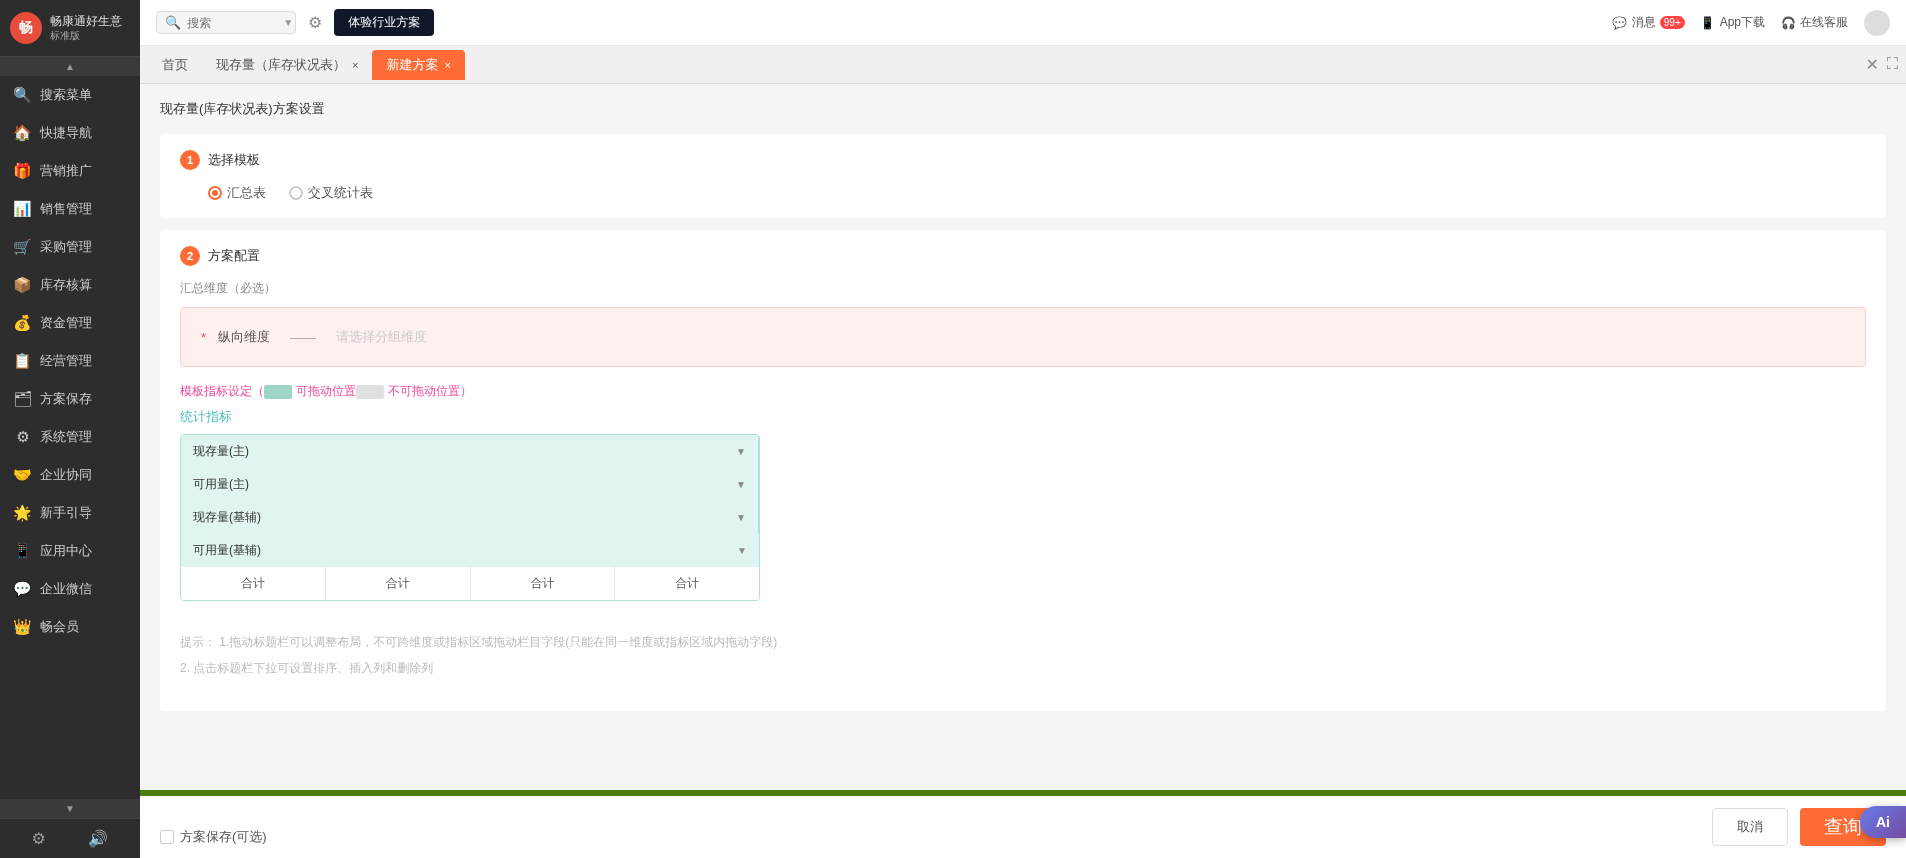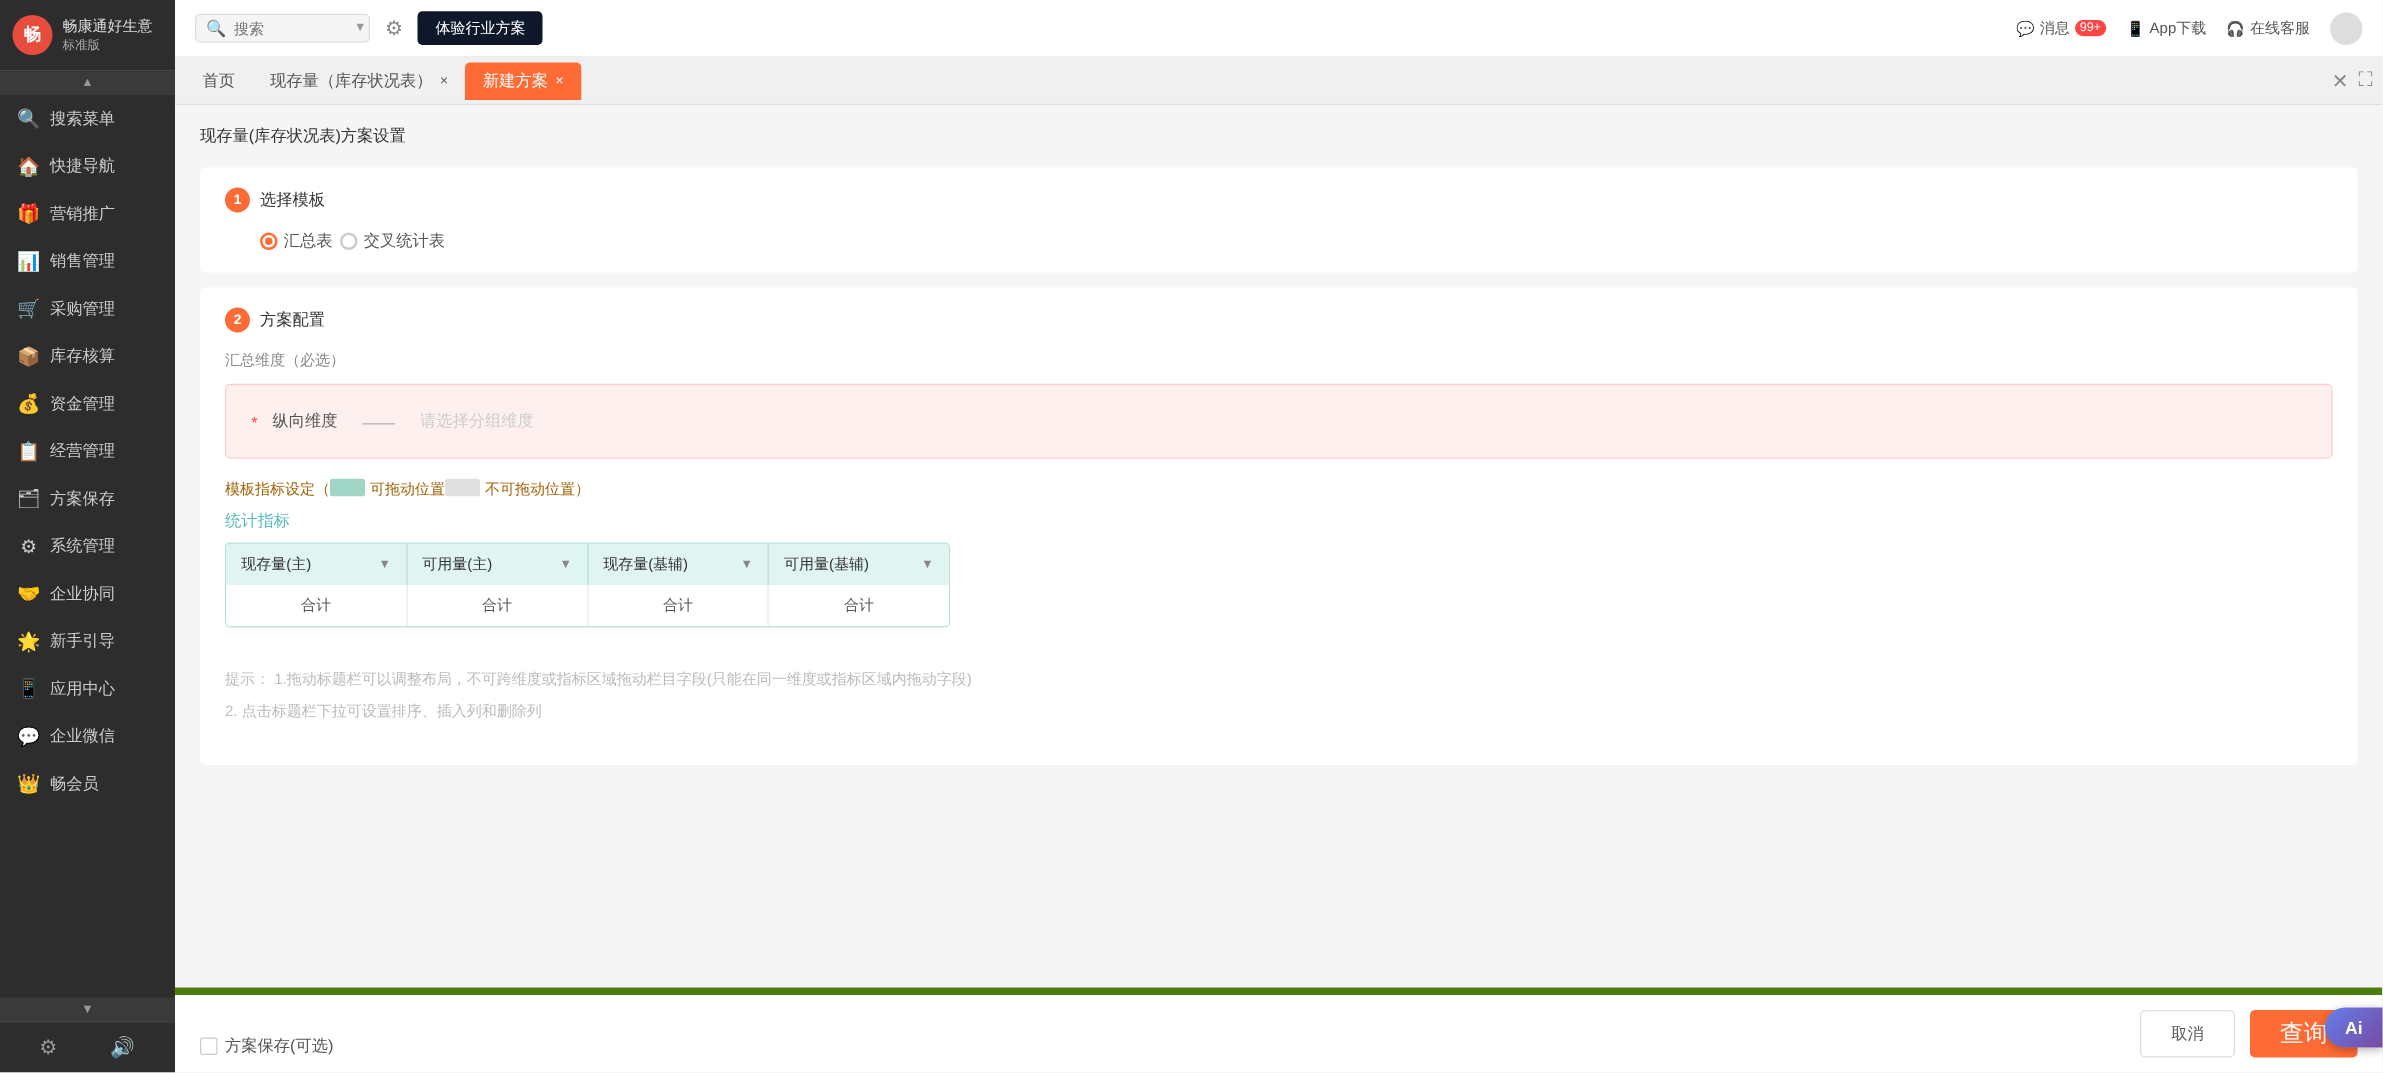--- a/index.html
+++ b/index.html
@@ -242,21 +242,21 @@
     .section-title {
       font-size: 13px;
       color: #333;
       font-weight: 400;
     }
 
     
     .template-options {
       display: flex;
       align-items: center;
-      gap: 6px;
+      gap: 23px;
       margin-left: 28px;
     }
     .radio-option {
       display: flex;
       align-items: center;
       gap: 5px;
       cursor: pointer;
       font-size: 13px;
       color: #555;
     }
@@ -305,23 +305,24 @@
       gap: 12px;
     }
     .required-star { color: #ff4444; }
     .dimension-label { color: #555; font-size: 13px; }
     .dimension-dash { color: #aaa; margin: 0 8px; }
     .dimension-placeholder { color: #ccc; font-size: 13px; }
 
     
     .indicators-label {
       font-size: 12px;
-      color: #a16207;
+      color: #ec4899;
       margin-bottom: 8px;
       display: flex;
+      align-items: center;
     }
     .indicator-badge {
       display: inline-block;
       width: 28px;
       height: 14px;
       border-radius: 2px;
       margin-right: 4px;
       vertical-align: middle;
     }
     .indicator-badge.draggable { background: #a0d4c4; }
@@ -334,20 +335,21 @@
     .stats-table {
       border: 1px solid #b2dfdb;
       border-radius: 4px;
       overflow: hidden;
       display: inline-block;
       width: 580px;
     }
     .stats-table-header {
       display: flex;
       background: #e0f5f1;
+      flex-direction: column;
     }
     .stats-col {
       flex: 1;
       padding: 8px 12px;
       border-right: 1px solid #b2dfdb;
       display: flex;
       align-items: center;
       justify-content: space-between;
       font-size: 12px;
       color: #333;

